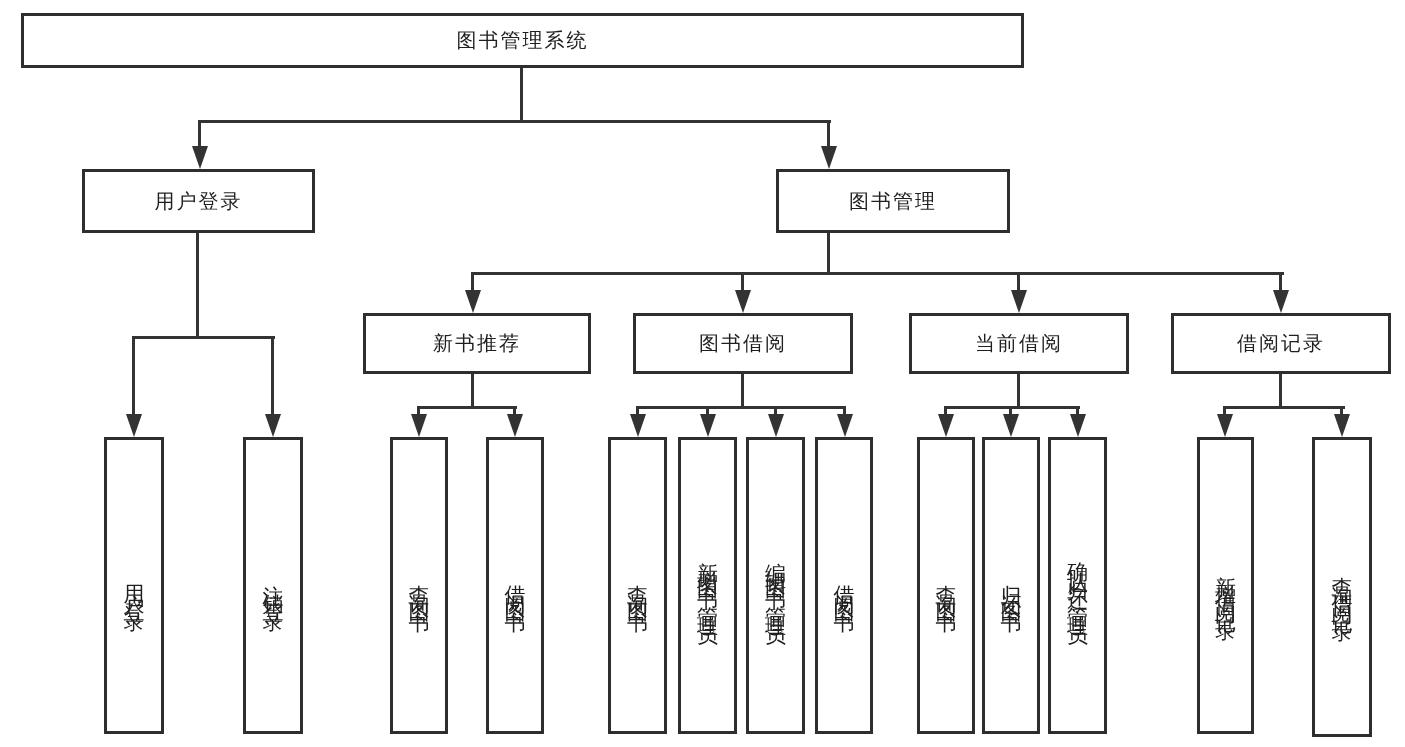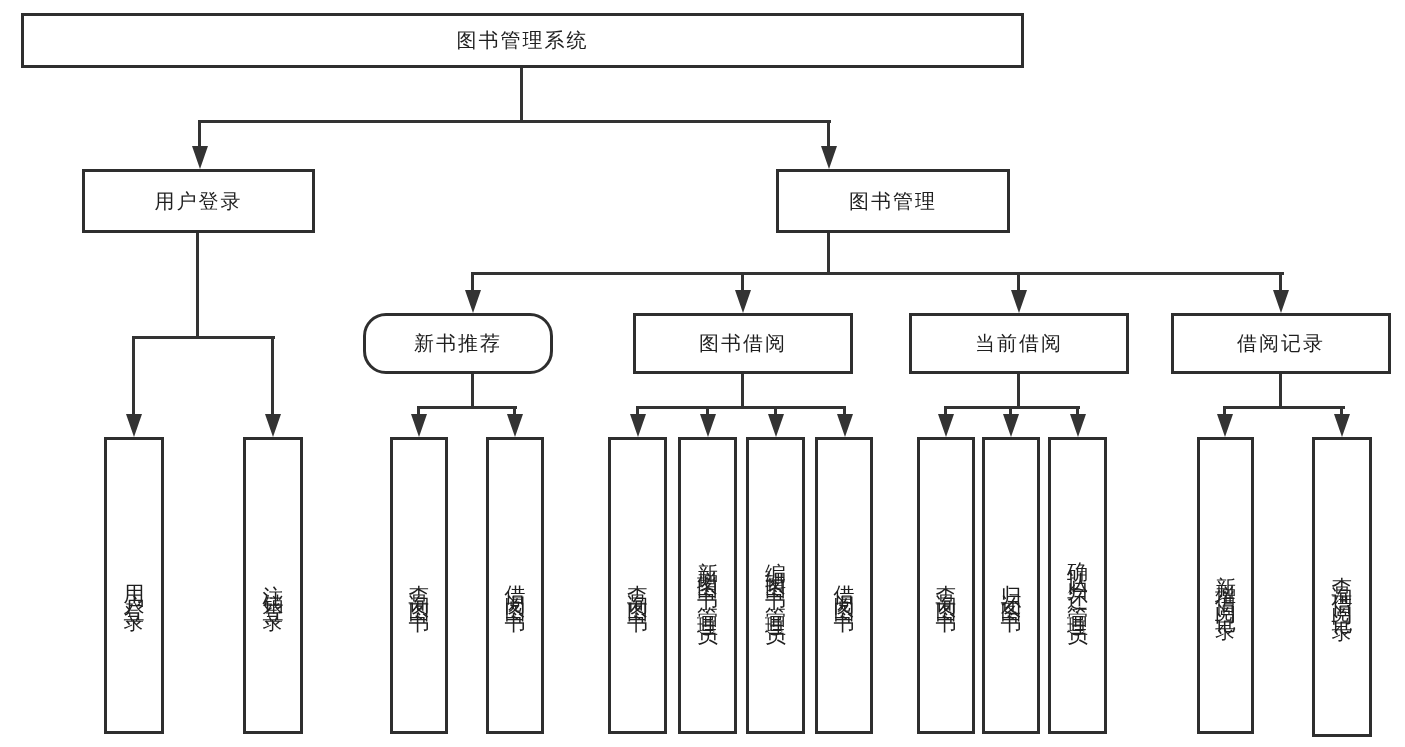--- a/index.html
+++ b/index.html
@@ -29,21 +29,21 @@
 </head>
 <body>
 
 <div class="canvas">
 
   <div class="node h1" style="left:21px;top:13px;width:1003px;height:55px;">图书管理系统</div>
 
   <div class="node h2" style="left:82px;top:169px;width:233px;height:64px;">用户登录</div>
   <div class="node h2" style="left:728px;top:169px;width:234px;height:64px;margin-left:48px;">图书管理</div>
 
-  <div class="node h2" style="left:363px;top:313px;width:190px;height:61px;border-radius:23px;">新书推荐</div>
+  <div class="node h2" style="left:363px;top:313px;width:228px;height:61px;">新书推荐</div>
   <div class="node h2" style="left:909px;top:313px;width:220px;height:61px;">当前借阅</div>
   <div class="node h2" style="left:633px;top:313px;width:220px;height:61px;">图书借阅</div>
   <div class="node h2" style="left:1171px;top:313px;width:220px;height:61px;">借阅记录</div>
 
   <div class="node v" style="left:104px;top:437px;width:60px;height:297px;">用户登录</div>
   <div class="node v" style="left:243px;top:437px;width:60px;height:297px;">注销登录</div>
 
   <div class="node v" style="left:390px;top:437px;width:58px;height:297px;">查询图书</div>
   <div class="node v" style="left:486px;top:437px;width:58px;height:297px;">借阅图书</div>
 

